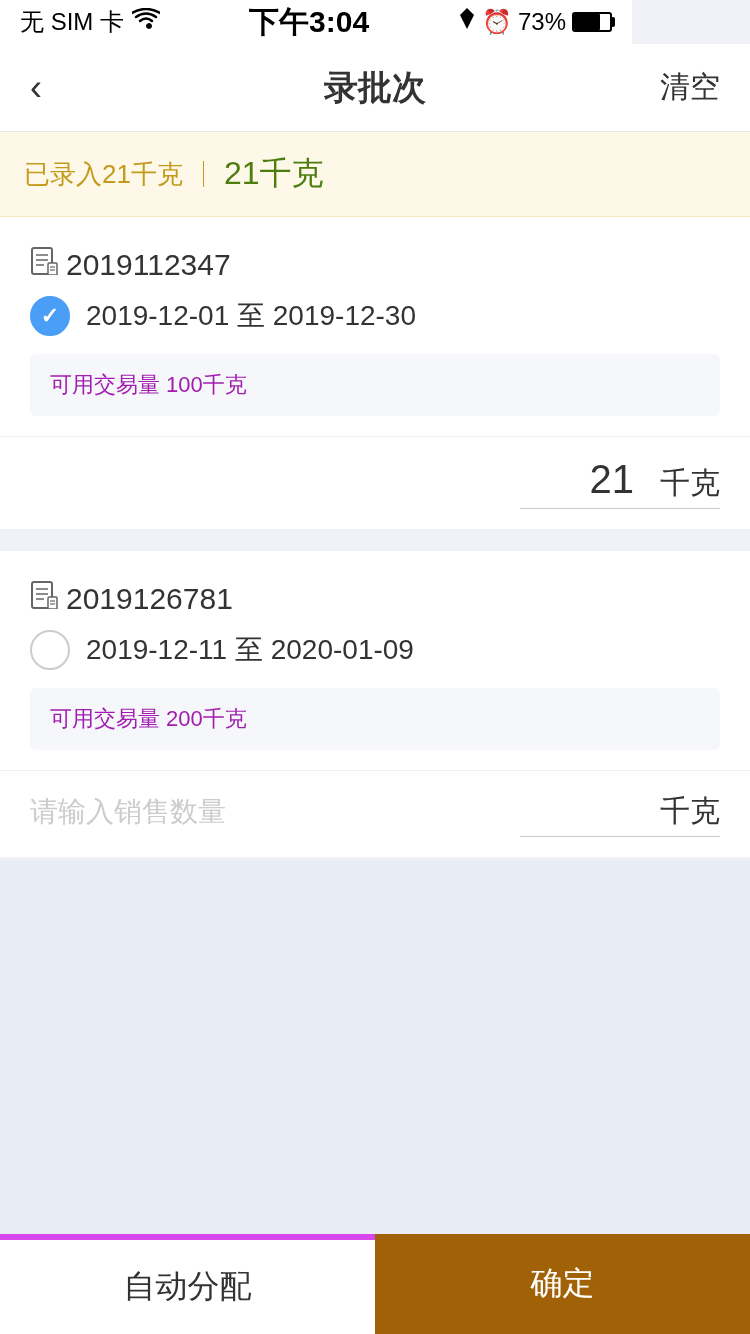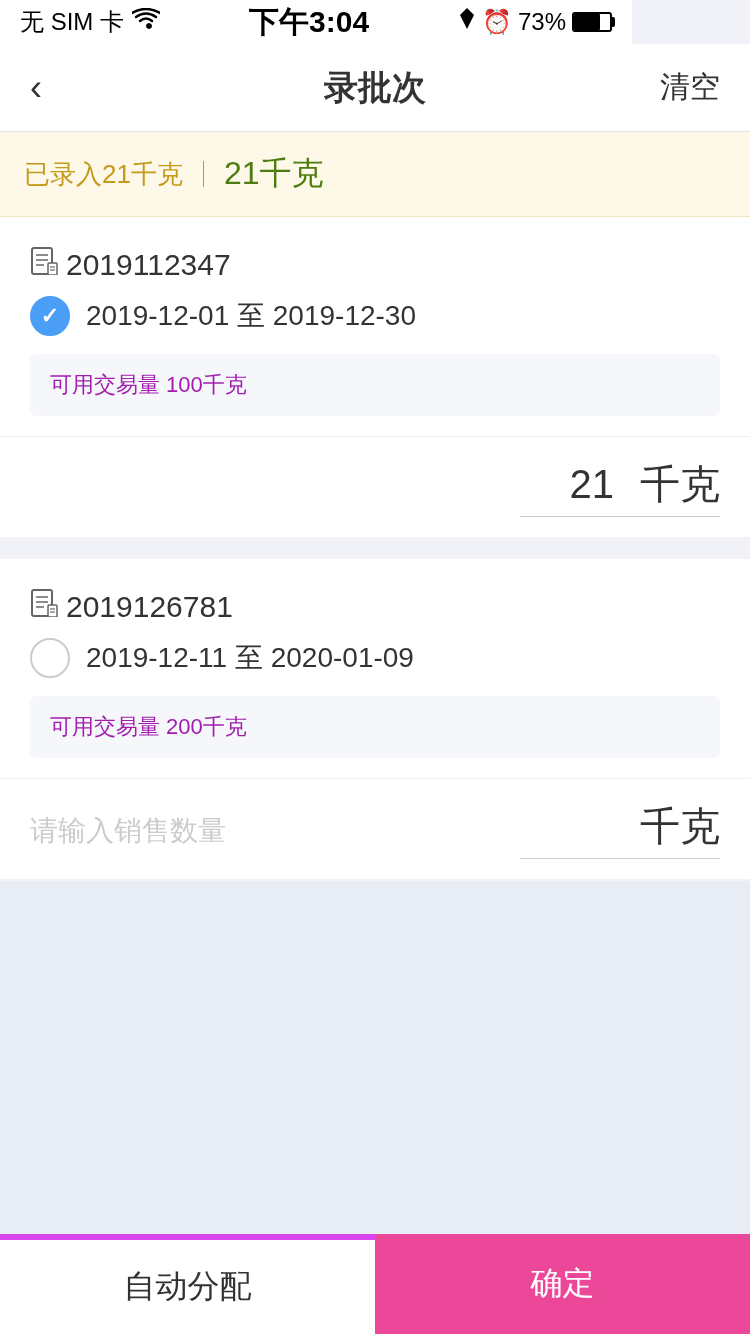--- a/index.html
+++ b/index.html
@@ -182,21 +182,21 @@
       padding: 20px 30px;
       gap: 16px;
       border-top: 1px solid #f0f0f0;
     }
     .quantity-value {
       font-size: 40px;
       color: #333;
       font-weight: 400;
     }
     .quantity-unit {
-      font-size: 40px;
+      font-size: 30px;
       color: #333;
       margin-left: 10px;
     }
     .quantity-separator {
       width: 200px;
       height: 1px;
       background: #ccc;
       display: block;
     }
 
@@ -228,21 +228,21 @@
       background: #fff;
       border: none;
       font-size: 32px;
       color: #333;
       cursor: pointer;
       border-top: 6px solid #d946ef;
     }
     .btn-confirm {
       width: 375px;
       height: 100px;
-      background: #ec4899;
+      background: #a16207;
       border: none;
       font-size: 32px;
       color: #fff;
       cursor: pointer;
     }
 
     
     .input-placeholder-text {
       font-size: 28px;
       color: #ccc;

